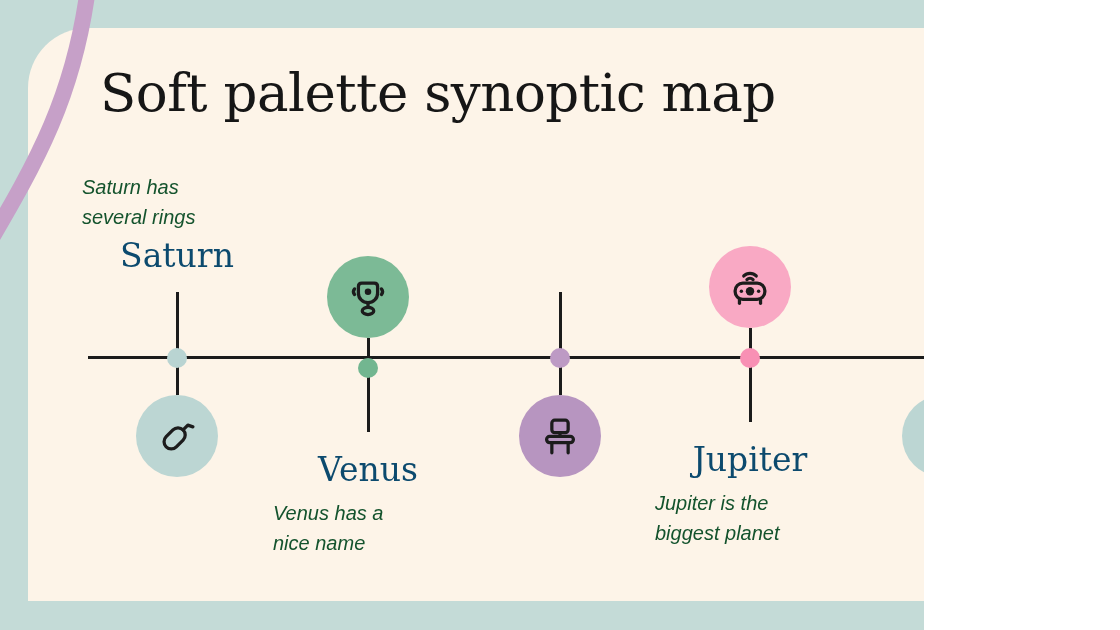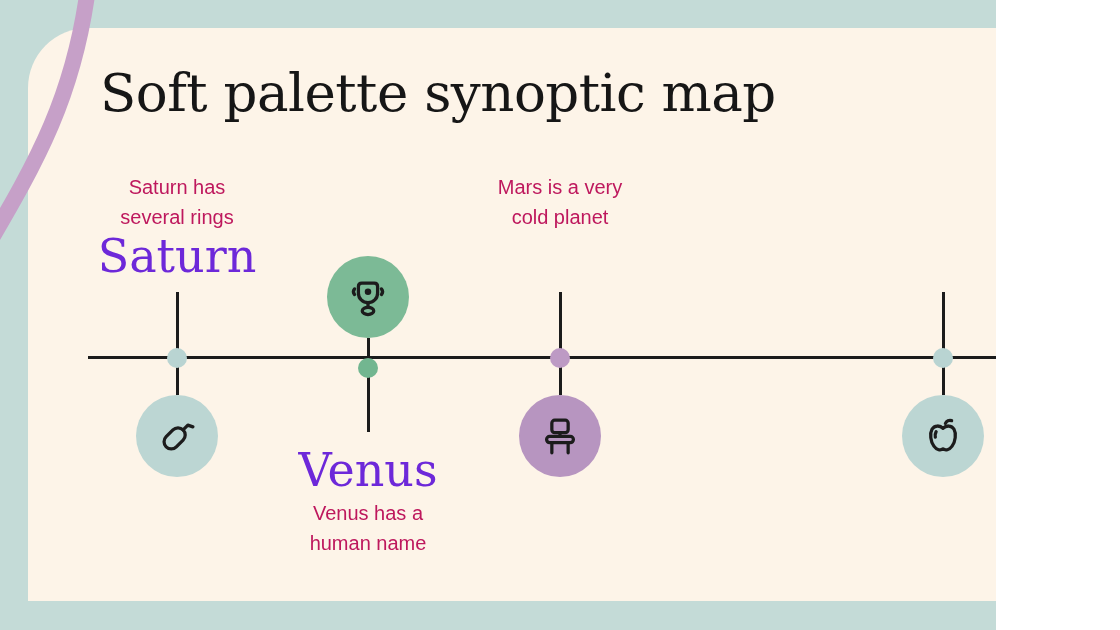--- a/index.html
+++ b/index.html
@@ -2,21 +2,21 @@
 <html><head>
 <meta charset="utf-8">
 <style>
   html,body{margin:0;padding:0;}
   body{
     width:1120px;height:630px;
     font-family:"Liberation Sans", sans-serif;
     overflow:hidden;
   }
   .slide{
-    position:relative;width:996px;height:630px;
+    position:relative;width:924px;height:630px;
     background:#c4dbd7;overflow:hidden;
   }
   .card{
     position:absolute;left:28px;top:28px;width:1063px;height:573px;
     background:#fdf4e8;border-radius:60px 0 60px 0;
   }
   .ribbon{
     position:absolute;left:0;top:0;width:220px;height:300px;z-index:5;
     pointer-events:none;
   }
@@ -29,27 +29,27 @@
   .hline{
     position:absolute;left:88px;top:356px;width:944px;height:3px;
     background:#1b1b1b;z-index:2;
   }
   .node{
     position:absolute;top:0;width:190px;height:630px;z-index:3;
   }
   .col-0{left:82px;}  .col-1{left:273px;margin-top:10px;} .col-2{left:465px;}
   .col-3{left:655px;} .col-4{left:848px;}
   .desc{
-    position:absolute;left:0;width:190px;text-align:center;
-    font-size:20px;line-height:30px;color:#be185d;white-space:pre-line;
+    position:absolute;left:0;width:190px;text-align:left;
+    font-size:20px;line-height:30px;color:#14532d;white-space:pre-line;font-style:italic;
   }
   .pname{
     position:absolute;left:0;width:190px;text-align:center;
     font-family:"DejaVu Serif", serif;
-    font-size:46px;line-height:44px;color:#6d28d9;
+    font-size:33px;line-height:44px;color:#0c4a6e;
   }
   .vline{
     position:absolute;left:93.5px;width:3px;background:#1b1b1b;
   }
   .dot{
     position:absolute;left:85px;top:348px;width:20px;height:20px;
     border-radius:50%;z-index:4;
   }
   .circle{
     position:absolute;left:54px;width:82px;height:82px;border-radius:50%;
@@ -111,41 +111,60 @@
           <path d="M 24 30.5 V 33.5"></path>
           <ellipse cx="24" cy="38.5" rx="6" ry="3.8"></ellipse>
         </g>
         <circle class="icf" cx="24" cy="18.5" r="3.4"></circle>
       </svg>
     </div>
     <div class="vline"></div>
     <div class="dot" style="background-color: rgb(114, 182, 144);"></div>
     <div class="pname">Venus</div>
     <div class="desc">Venus has a
-human name</div>
+nice name</div>
   </div>
 
   <div class="node col-2 above">
-    <div class="desc">Mars is a very
-cold planet</div>
     <div class="vline"></div>
     <div class="dot" style="background-color: rgb(189, 154, 196);"></div>
     <div class="circle" style="background-color: rgb(183, 149, 192);">
       <svg viewBox="0 0 48 48" width="46" height="46">
         <g class="ic">
           <rect x="15.5" y="7.5" width="17" height="13" rx="3"></rect>
           <path d="M 24 20.5 V 24.5"></path>
           <rect x="10" y="24.5" width="28" height="6.5" rx="3.25"></rect>
           <path d="M 15.5 31 V 41.5"></path>
           <path d="M 32.5 31 V 41.5"></path>
         </g>
       </svg>
     </div>
   </div>
 
+  <div class="node col-3 below">
+    <div class="circle" style="background-color: rgb(249, 169, 196);">
+      <svg viewBox="0 0 48 48" width="46" height="46">
+        <g class="ic">
+          <path d="M 17.5 12.5 A 9 9 0 0 1 30.5 12.5"></path>
+          <path d="M 20.8 16.3 A 4.6 4.6 0 0 1 27.2 16.3"></path>
+          <rect x="8.5" y="20" width="31" height="17" rx="8"></rect>
+          <path d="M 13 37 V 41"></path>
+          <path d="M 35 37 V 41"></path>
+        </g>
+        <circle class="icf" cx="24" cy="28.5" r="4.4"></circle>
+        <circle class="icf" cx="15" cy="28.5" r="1.8"></circle>
+        <circle class="icf" cx="33" cy="28.5" r="1.8"></circle>
+      </svg>
+    </div>
+    <div class="vline"></div>
+    <div class="dot" style="background-color: rgb(248, 144, 180);"></div>
+    <div class="pname">Jupiter</div>
+    <div class="desc">Jupiter is the
+biggest planet</div>
+  </div>
 
   <div class="node col-4 above">
     <div class="vline"></div>
     <div class="dot" style="background-color: rgb(185, 212, 210);"></div>
     <div class="circle" style="background-color: rgb(188, 214, 211);">
       <svg viewBox="0 0 48 48" width="46" height="46">
         <g class="ic">
           <path d="M 24 16 C 27 12.8, 33 12.4, 35.5 17 C 38 21.5, 37 29.8, 33.5 34.6 C 30.5 38.8, 26.5 39.4, 24 37.4 C 21.5 39.4, 17.5 38.8, 14.5 34.6 C 11 29.8, 10 21.5, 12.5 17 C 15 12.4, 21 12.8, 24 16 Z"></path>
           <path d="M 26.5 11 C 27.5 8.2, 30.5 7.2, 33 8"></path>
           <path d="M 16.8 19.5 C 15.8 21.4, 15.6 23.4, 16 25.2"></path>

